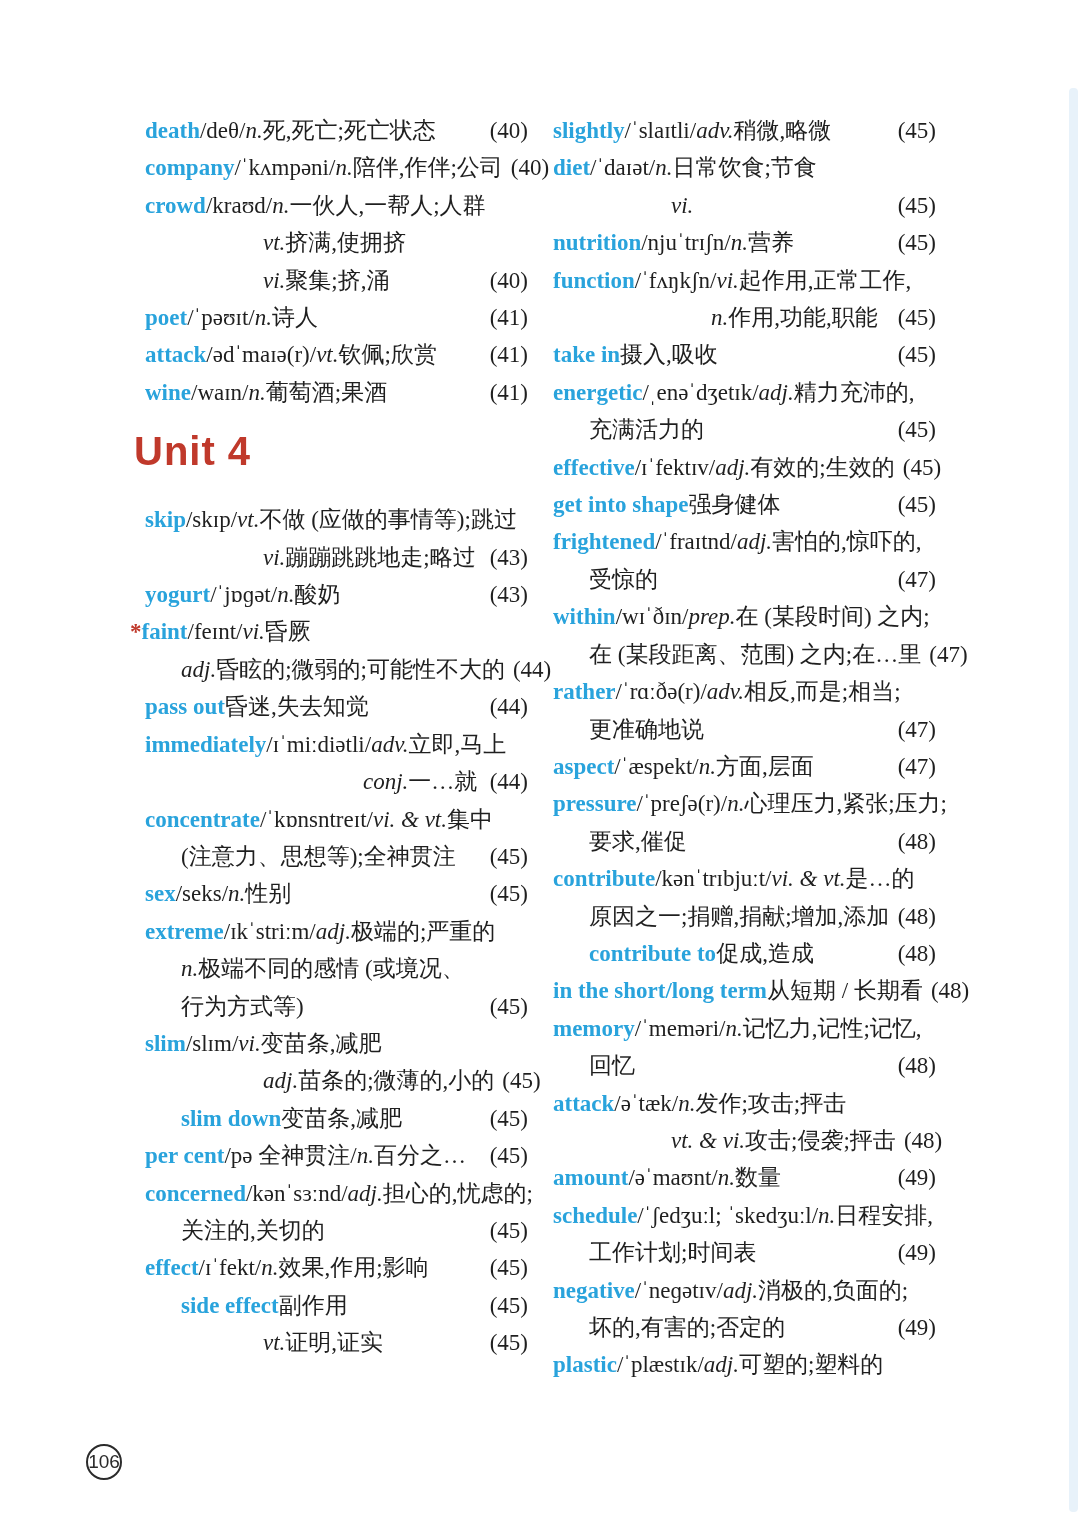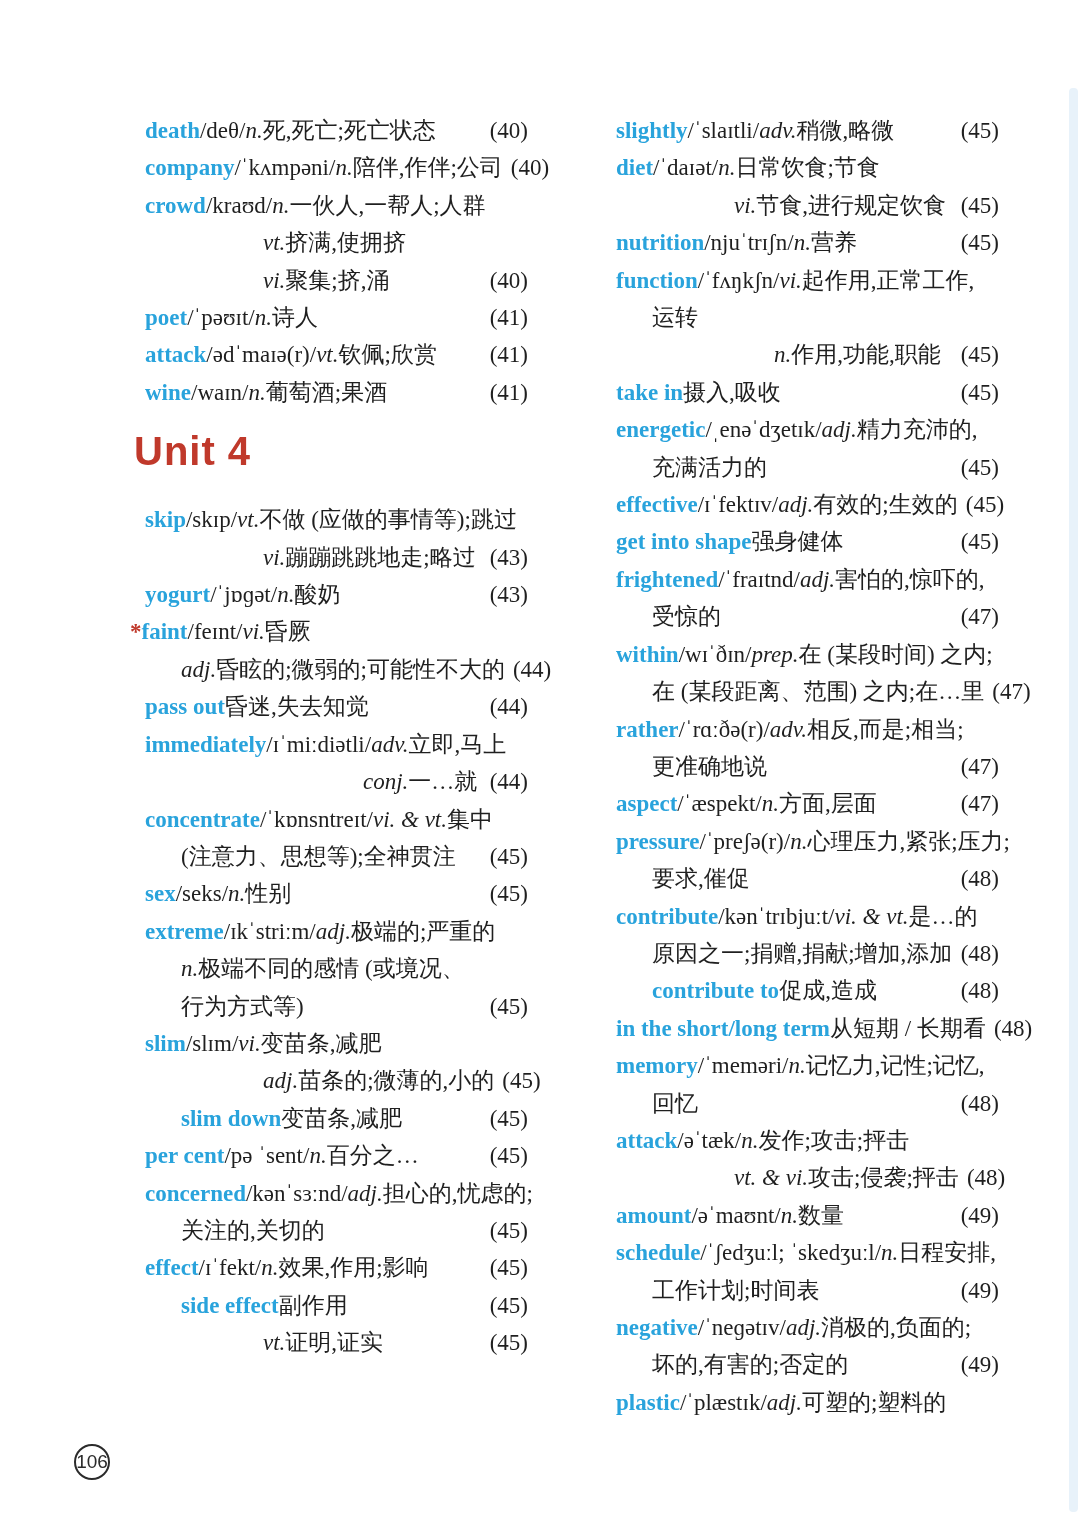--- a/index.html
+++ b/index.html
@@ -7,21 +7,21 @@
     width:1080px;height:1536px;
     background:#ffffff;
     font-family:"Liberation Serif", serif;
     color:#1f1f1f;
     position:relative;
     overflow:hidden;
   }
   .page{position:absolute;inset:0;}
   .col{position:absolute;top:112px;width:383px;}
   .col-left{left:145px;}
-  .col-right{left:616px;}
+  .col-right{left:553px;}
   .line{
     display:flex;
     align-items:baseline;
     font-size:23px;
     line-height:37.4px;
     white-space:nowrap;
   }
   .ind-0{padding-left:0;}
   .ind-1{padding-left:36px;}
   .ind-2{padding-left:118px;}
@@ -36,21 +36,21 @@
     font-family:"Liberation Sans", sans-serif;
     font-weight:bold;
     font-size:40px;
     line-height:48px;
     color:var(--unit,#c0392b);
     margin:16px 0 26px -11px;
     letter-spacing:1px;
   }
   .page-badge{
     position:absolute;
-    left:74px;top:1444px;
+    left:86px;top:1444px;
     width:36px;height:36px;
     border:2px solid #2b2b2b;
     border-radius:50%;
     display:flex;align-items:center;justify-content:center;
     font-family:"Liberation Sans", sans-serif;
     font-size:19px;color:#2b2b2b;
     box-sizing:border-box;
   }
   .edge-bar{
     position:absolute;
@@ -237,21 +237,21 @@
       <div class="entry">
         <div class="line ind-1">
           <span class="hw">slim down</span>
           <span class="txt"> 变苗条,减肥</span>
           <span class="pageref">(45)</span>
         </div>
       </div>
       <div class="entry">
         <div class="line ind-0">
           <span class="hw">per cent</span>
-          <span class="txt"> /pə ˈsent/ </span>
+          <span class="txt"> /pə 全神贯注/ </span>
           <span class="pos">n.</span>
           <span class="txt"> 百分之…</span>
           <span class="pageref">(45)</span>
         </div>
       </div>
       <div class="entry">
         <div class="line ind-0">
           <span class="hw">concerned</span>
           <span class="txt"> /kənˈsɜːnd/ </span>
           <span class="pos">adj.</span>
@@ -298,42 +298,38 @@
       </div>
       <div class="entry">
         <div class="line ind-0">
           <span class="hw">diet</span>
           <span class="txt"> /ˈdaɪət/ </span>
           <span class="pos">n.</span>
           <span class="txt"> 日常饮食;节食</span>
         </div>
         <div class="line ind-2">
           <span class="pos">vi.</span>
-          <span class="txt"> 节食,进行规定饮食</span>
           <span class="pageref">(45)</span>
         </div>
       </div>
       <div class="entry">
         <div class="line ind-0">
           <span class="hw">nutrition</span>
           <span class="txt"> /njuˈtrɪʃn/ </span>
           <span class="pos">n.</span>
           <span class="txt"> 营养</span>
           <span class="pageref">(45)</span>
         </div>
       </div>
       <div class="entry">
         <div class="line ind-0">
           <span class="hw">function</span>
           <span class="txt"> /ˈfʌŋkʃn/ </span>
           <span class="pos">vi.</span>
           <span class="txt"> 起作用,正常工作,</span>
-        </div>
-        <div class="line ind-1">
-          <span class="txt">运转</span>
         </div>
         <div class="line ind-3">
           <span class="pos">n.</span>
           <span class="txt"> 作用,功能,职能</span>
           <span class="pageref">(45)</span>
         </div>
       </div>
       <div class="entry">
         <div class="line ind-0">
           <span class="hw">take in</span>

